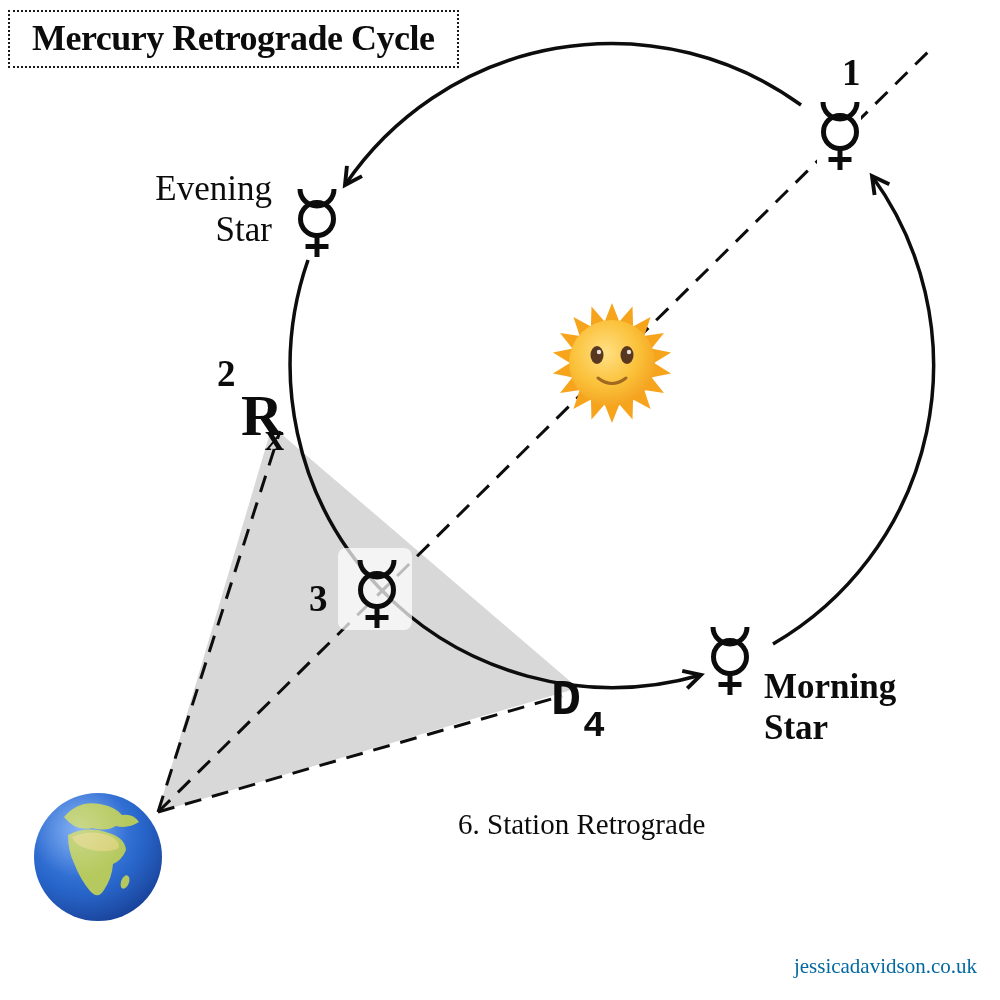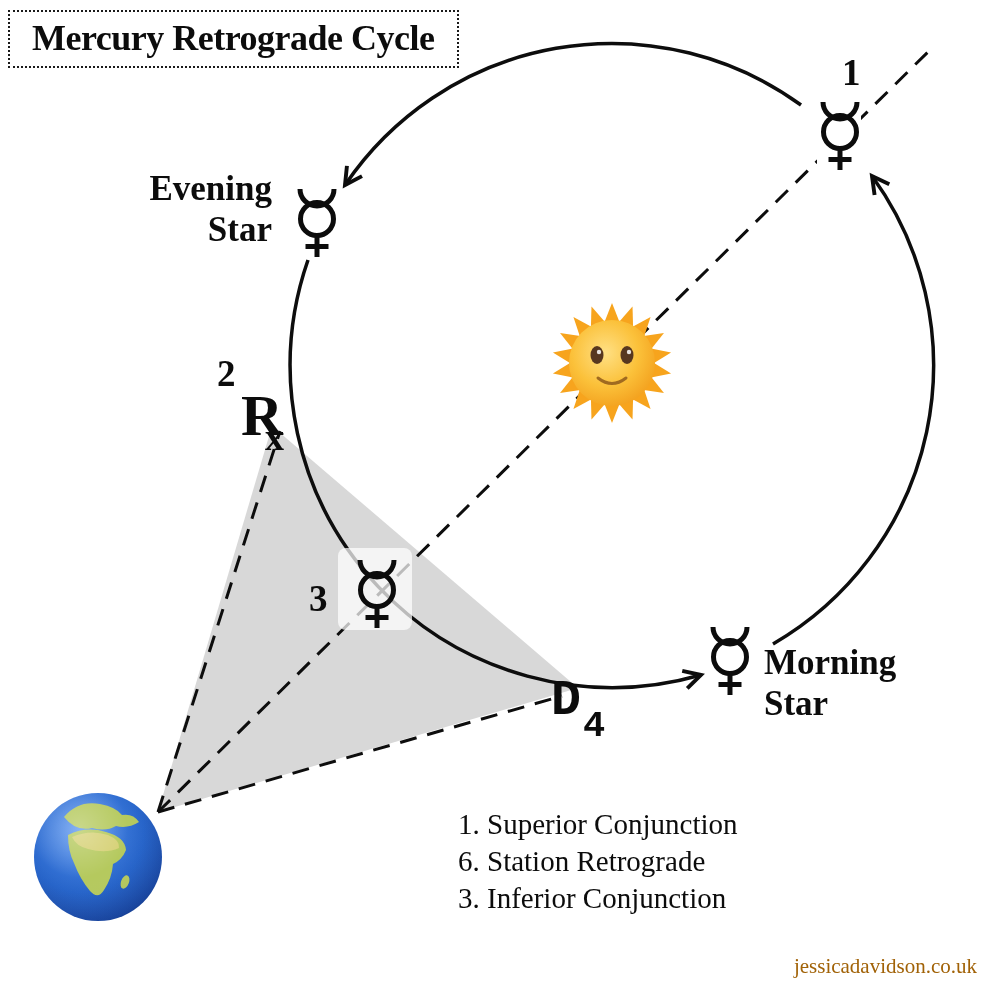--- a/index.html
+++ b/index.html
@@ -12,34 +12,34 @@
   .title-box {
     position:absolute; left:8px; top:10px;
     border:2px dotted #1a1a1a;
     padding:5px 22px 7px 22px;
     font-size:36px; font-weight:bold; letter-spacing:-0.5px;
   }
 
   .num { font-size:37px; font-weight:bold; }
 
   .evening { left:100px; top:168px; width:172px; text-align:right;
-             font-size:35px; font-weight:bold; line-height:41px; }
-  .morning { left:764px; top:642px; font-size:35px; font-weight:bold; line-height:41px; }
+             font-size:35px; font-weight:normal; line-height:41px; }
+  .morning { left:764px; top:666px; font-size:35px; font-weight:bold; line-height:41px; }
 
   .rx { left:241px; top:358px;margin-top:24px; }
   .rx .big { font-size:58px; font-weight:bold; }
   .rx .sub { font-size:38px; font-weight:bold; margin-left:-18px; position:relative; top:15px; }
 
   .direct { left:551px; top:672px;font-family:Liberation Mono, monospace; }
   .direct .big { font-size:50px; font-weight:bold; }
   .direct .sub { font-size:37px; font-weight:bold; position:relative; top:22px; margin-left:2px; }
 
   .legend { position:absolute; left:458px; top:806px; font-size:29px; line-height:37px; }
 
-  .watermark { position:absolute; right:23px; top:954px; font-size:21px; color:#a16207;font-family:Liberation Serif, serif; }
+  .watermark { position:absolute; right:23px; top:954px; font-size:21px; color:#0369a1;font-family:Liberation Serif, serif; }
 </style>
 </head>
 <body>
 
 <div class="stage">
 
   <svg class="diagram" width="1000" height="1000" viewBox="0 0 1000 1000">
     <defs>
       <marker id="arw" viewBox="0 0 20 20" refX="16" refY="10" markerWidth="26" markerHeight="26" markerUnits="userSpaceOnUse" orient="auto">
         <path d="M 3,3 L 16,10 L 3,17" fill="none" stroke="#0d0d0d" stroke-width="3"></path>
@@ -157,20 +157,18 @@
   <div class="lbl direct">
     <span class="big">D</span><span class="sub">4</span>
   </div>
 
   <div class="lbl morning">
     <div>Morning</div>
     <div>Star</div>
   </div>
 
   <div class="legend lbl">
-    <div>1. Superior Conjunction</div>
     <div>6. Station Retrograde</div>
-    <div>3. Inferior Conjunction</div>
   </div>
 
   <div class="watermark lbl">jessicadavidson.co.uk</div>
 
 </div>
 
 </body></html>

